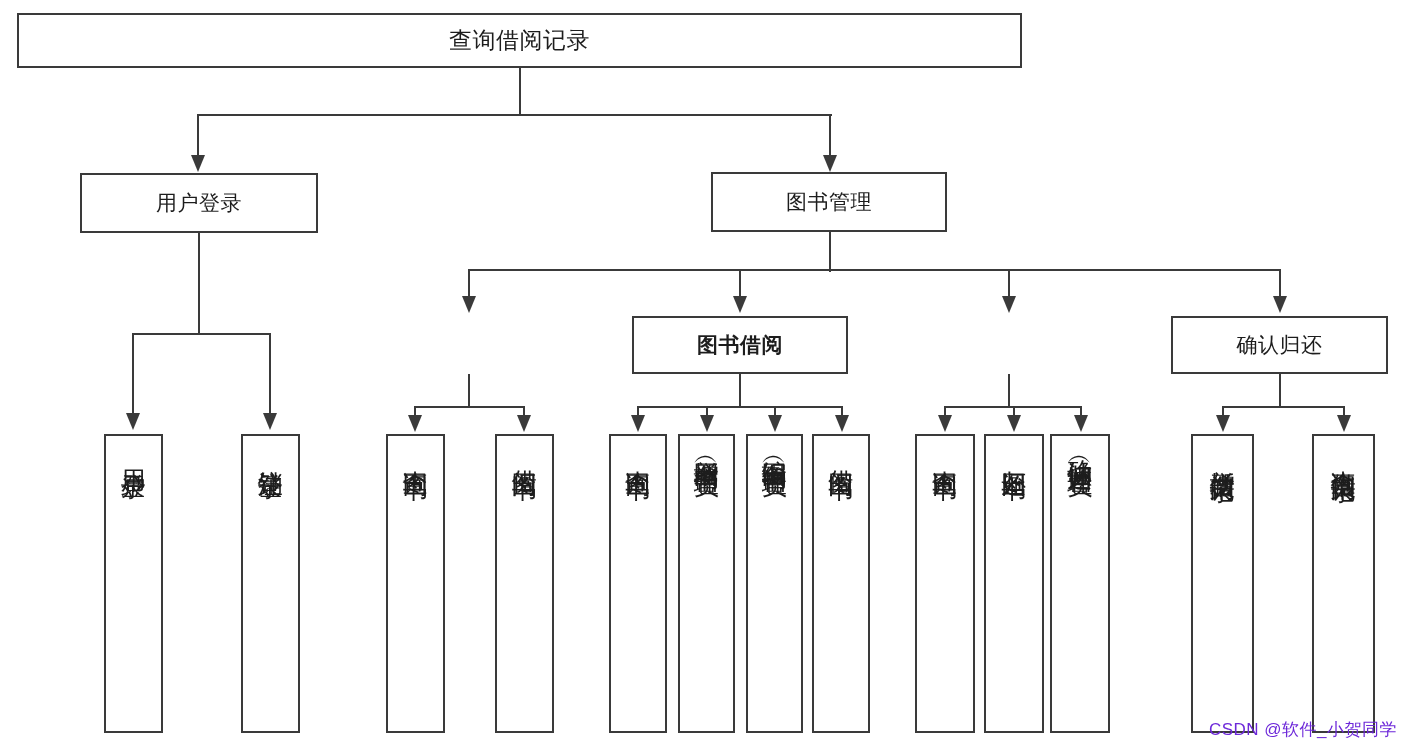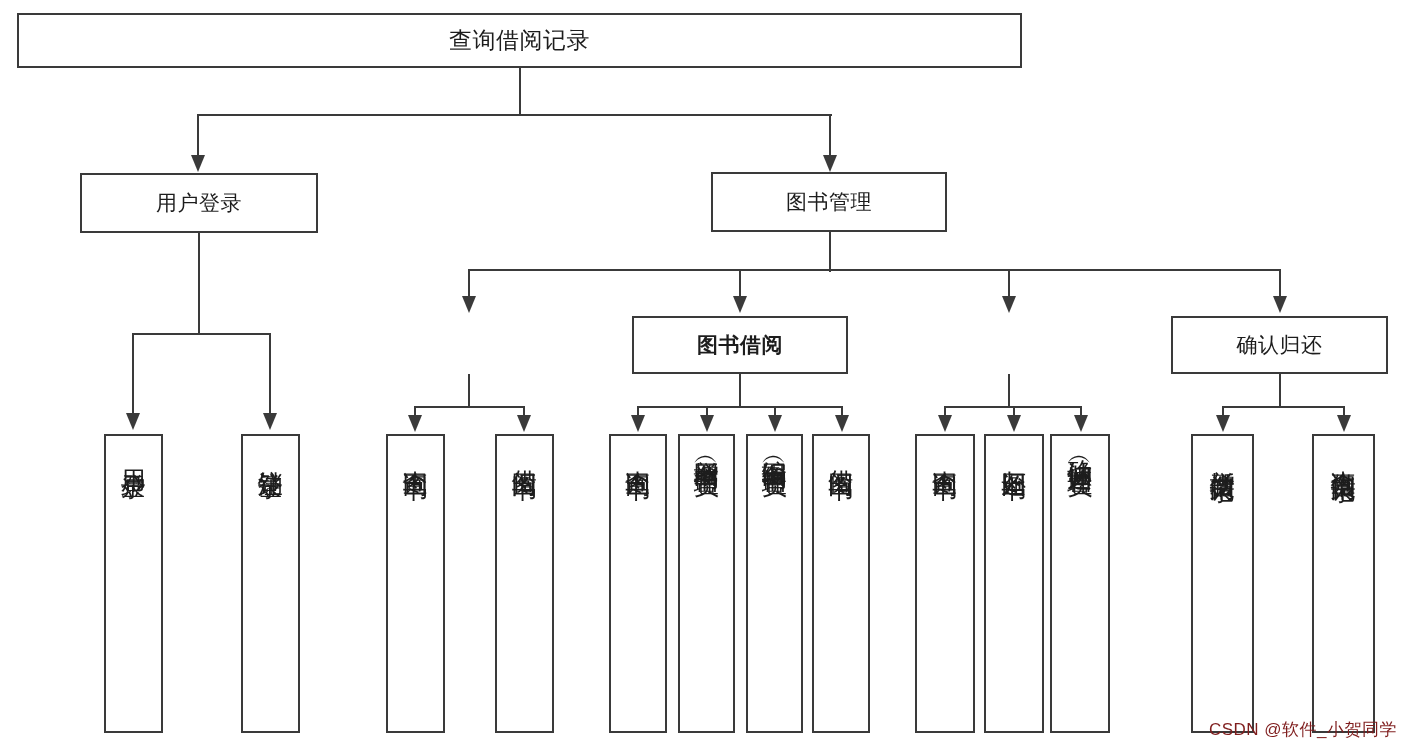--- a/index.html
+++ b/index.html
@@ -80,21 +80,21 @@
     border-right:7px solid transparent;
     border-top:17px solid #3a3a3a;
     z-index:2;
   }
 
   
   #watermark{
     position:absolute;
     right:8px;bottom:6px;
     font-size:17px;
-    color:#7f1d1d;
+    color:#6d28d9;
     letter-spacing:0.5px;
     z-index:5;
     white-space:nowrap;
   }
 </style>
 </head>
 <body>
 
 <div id="diagram">
 

